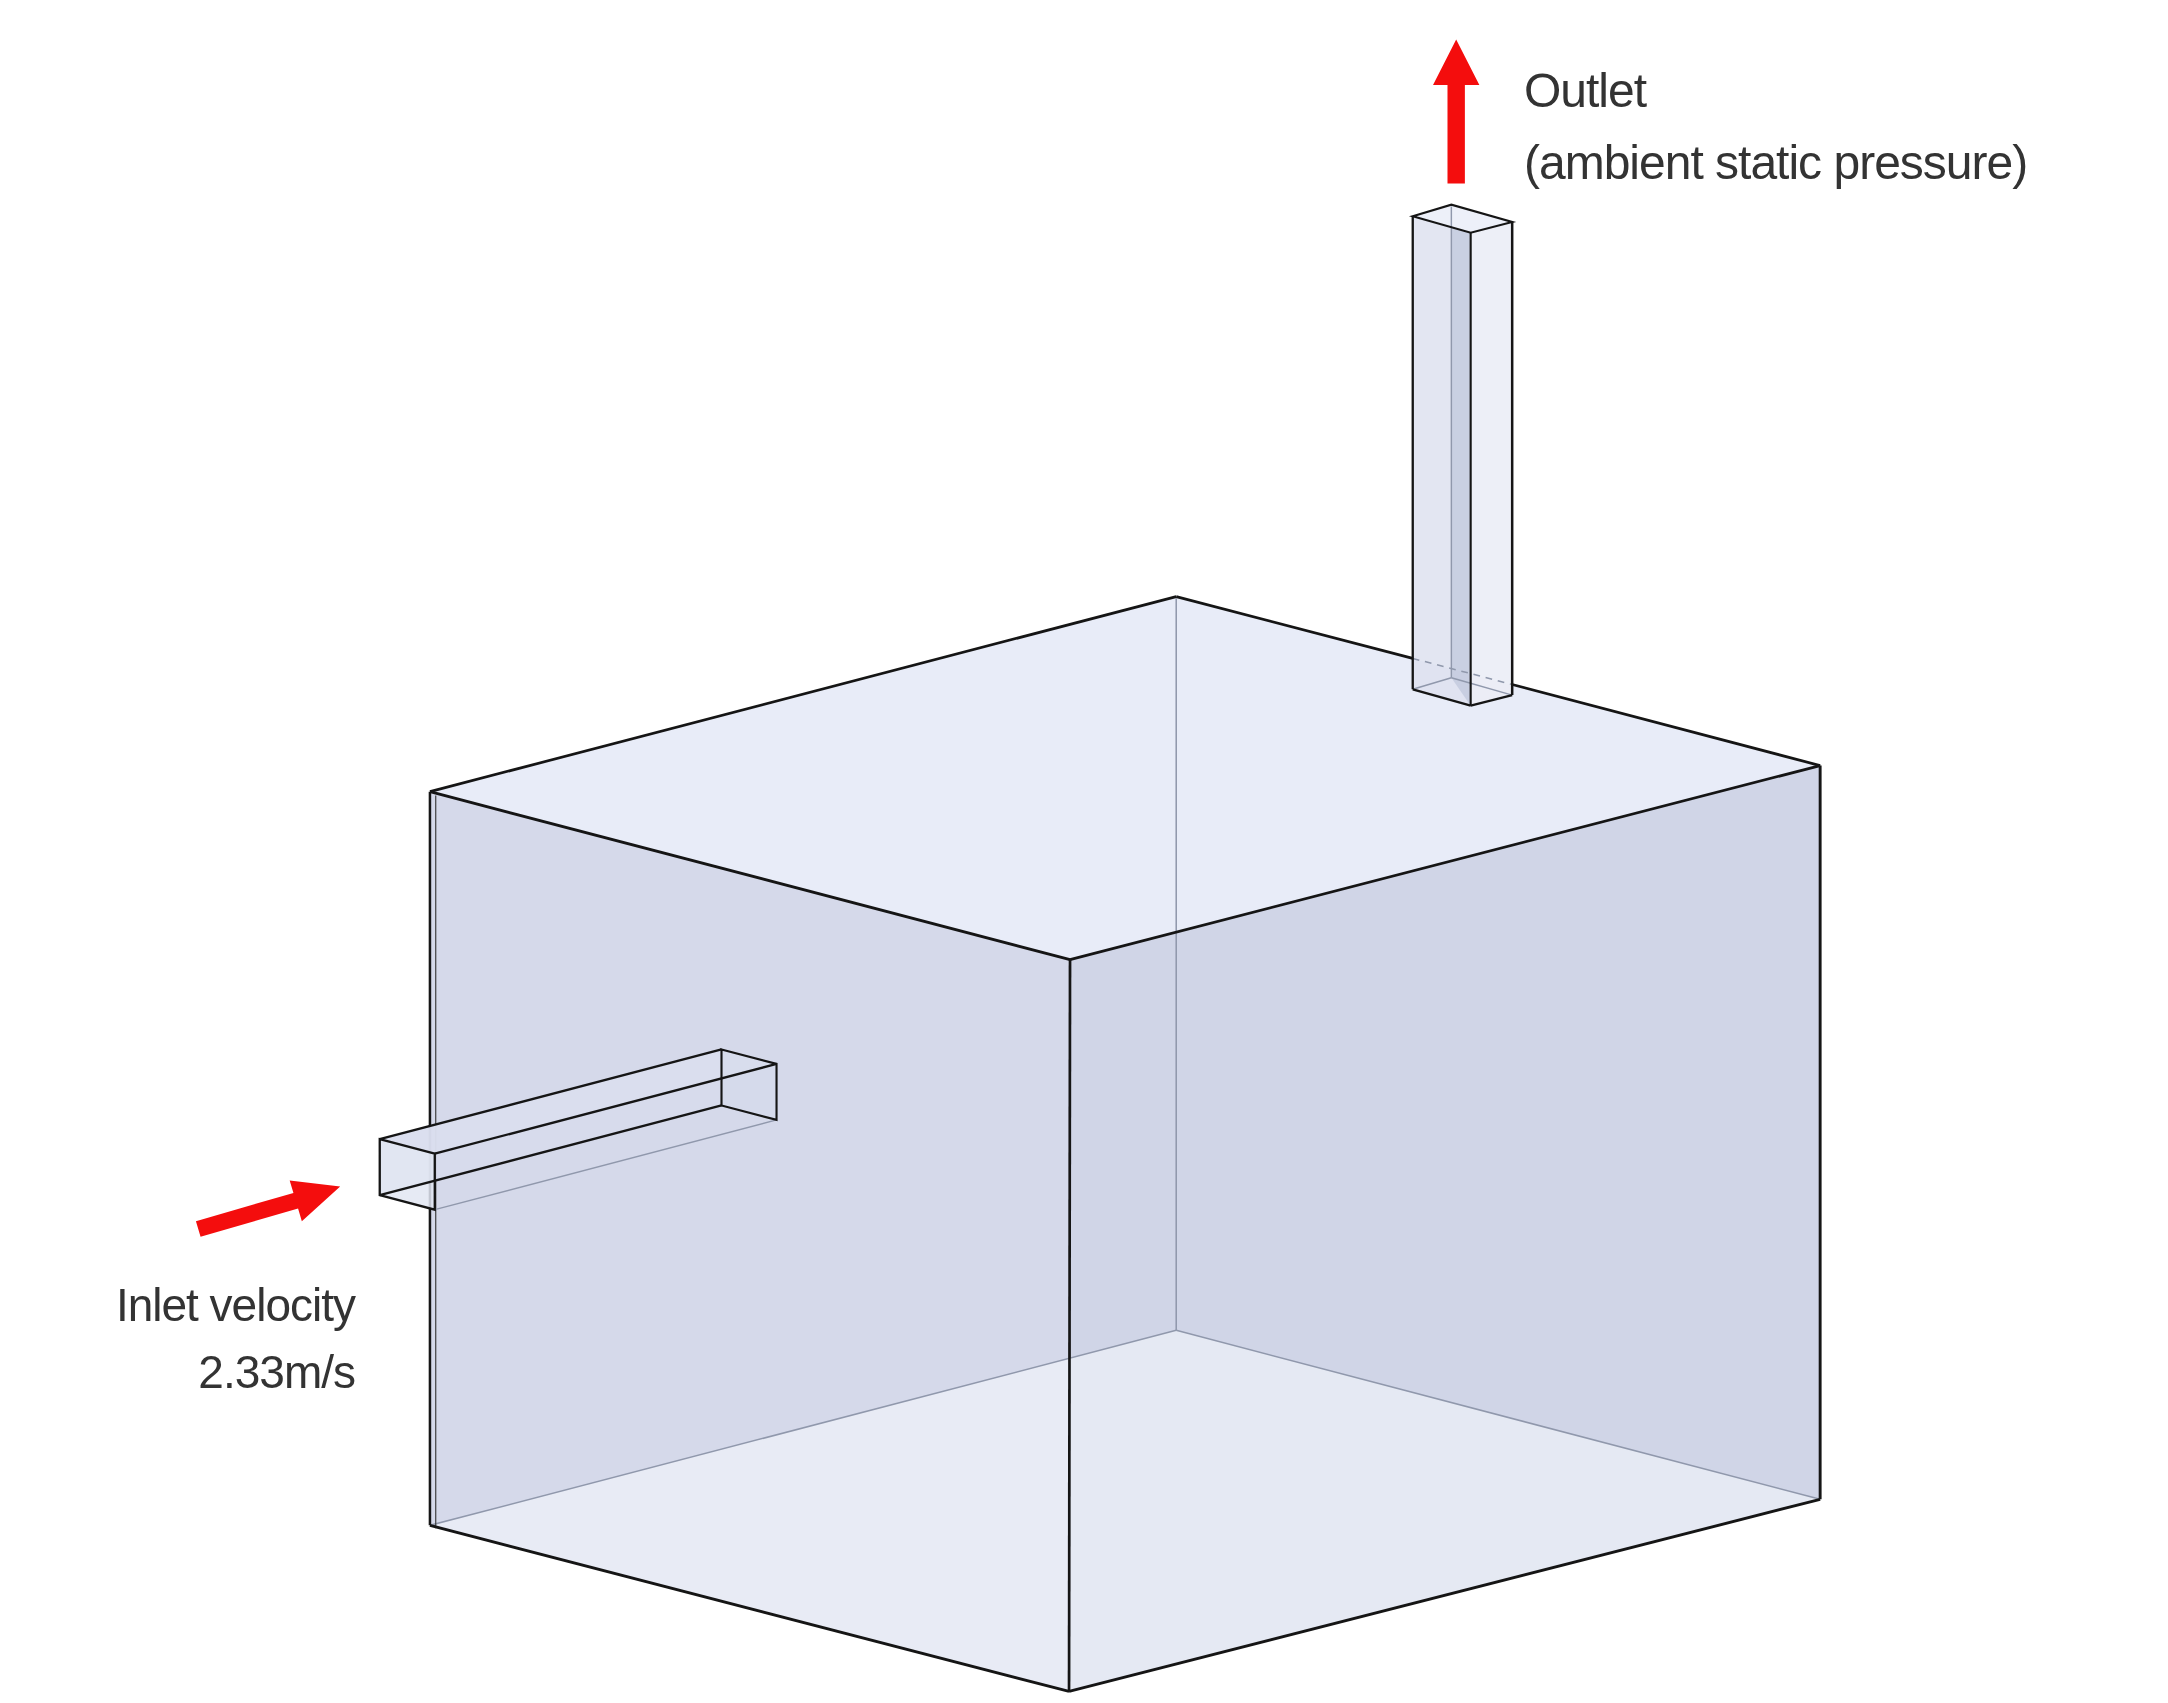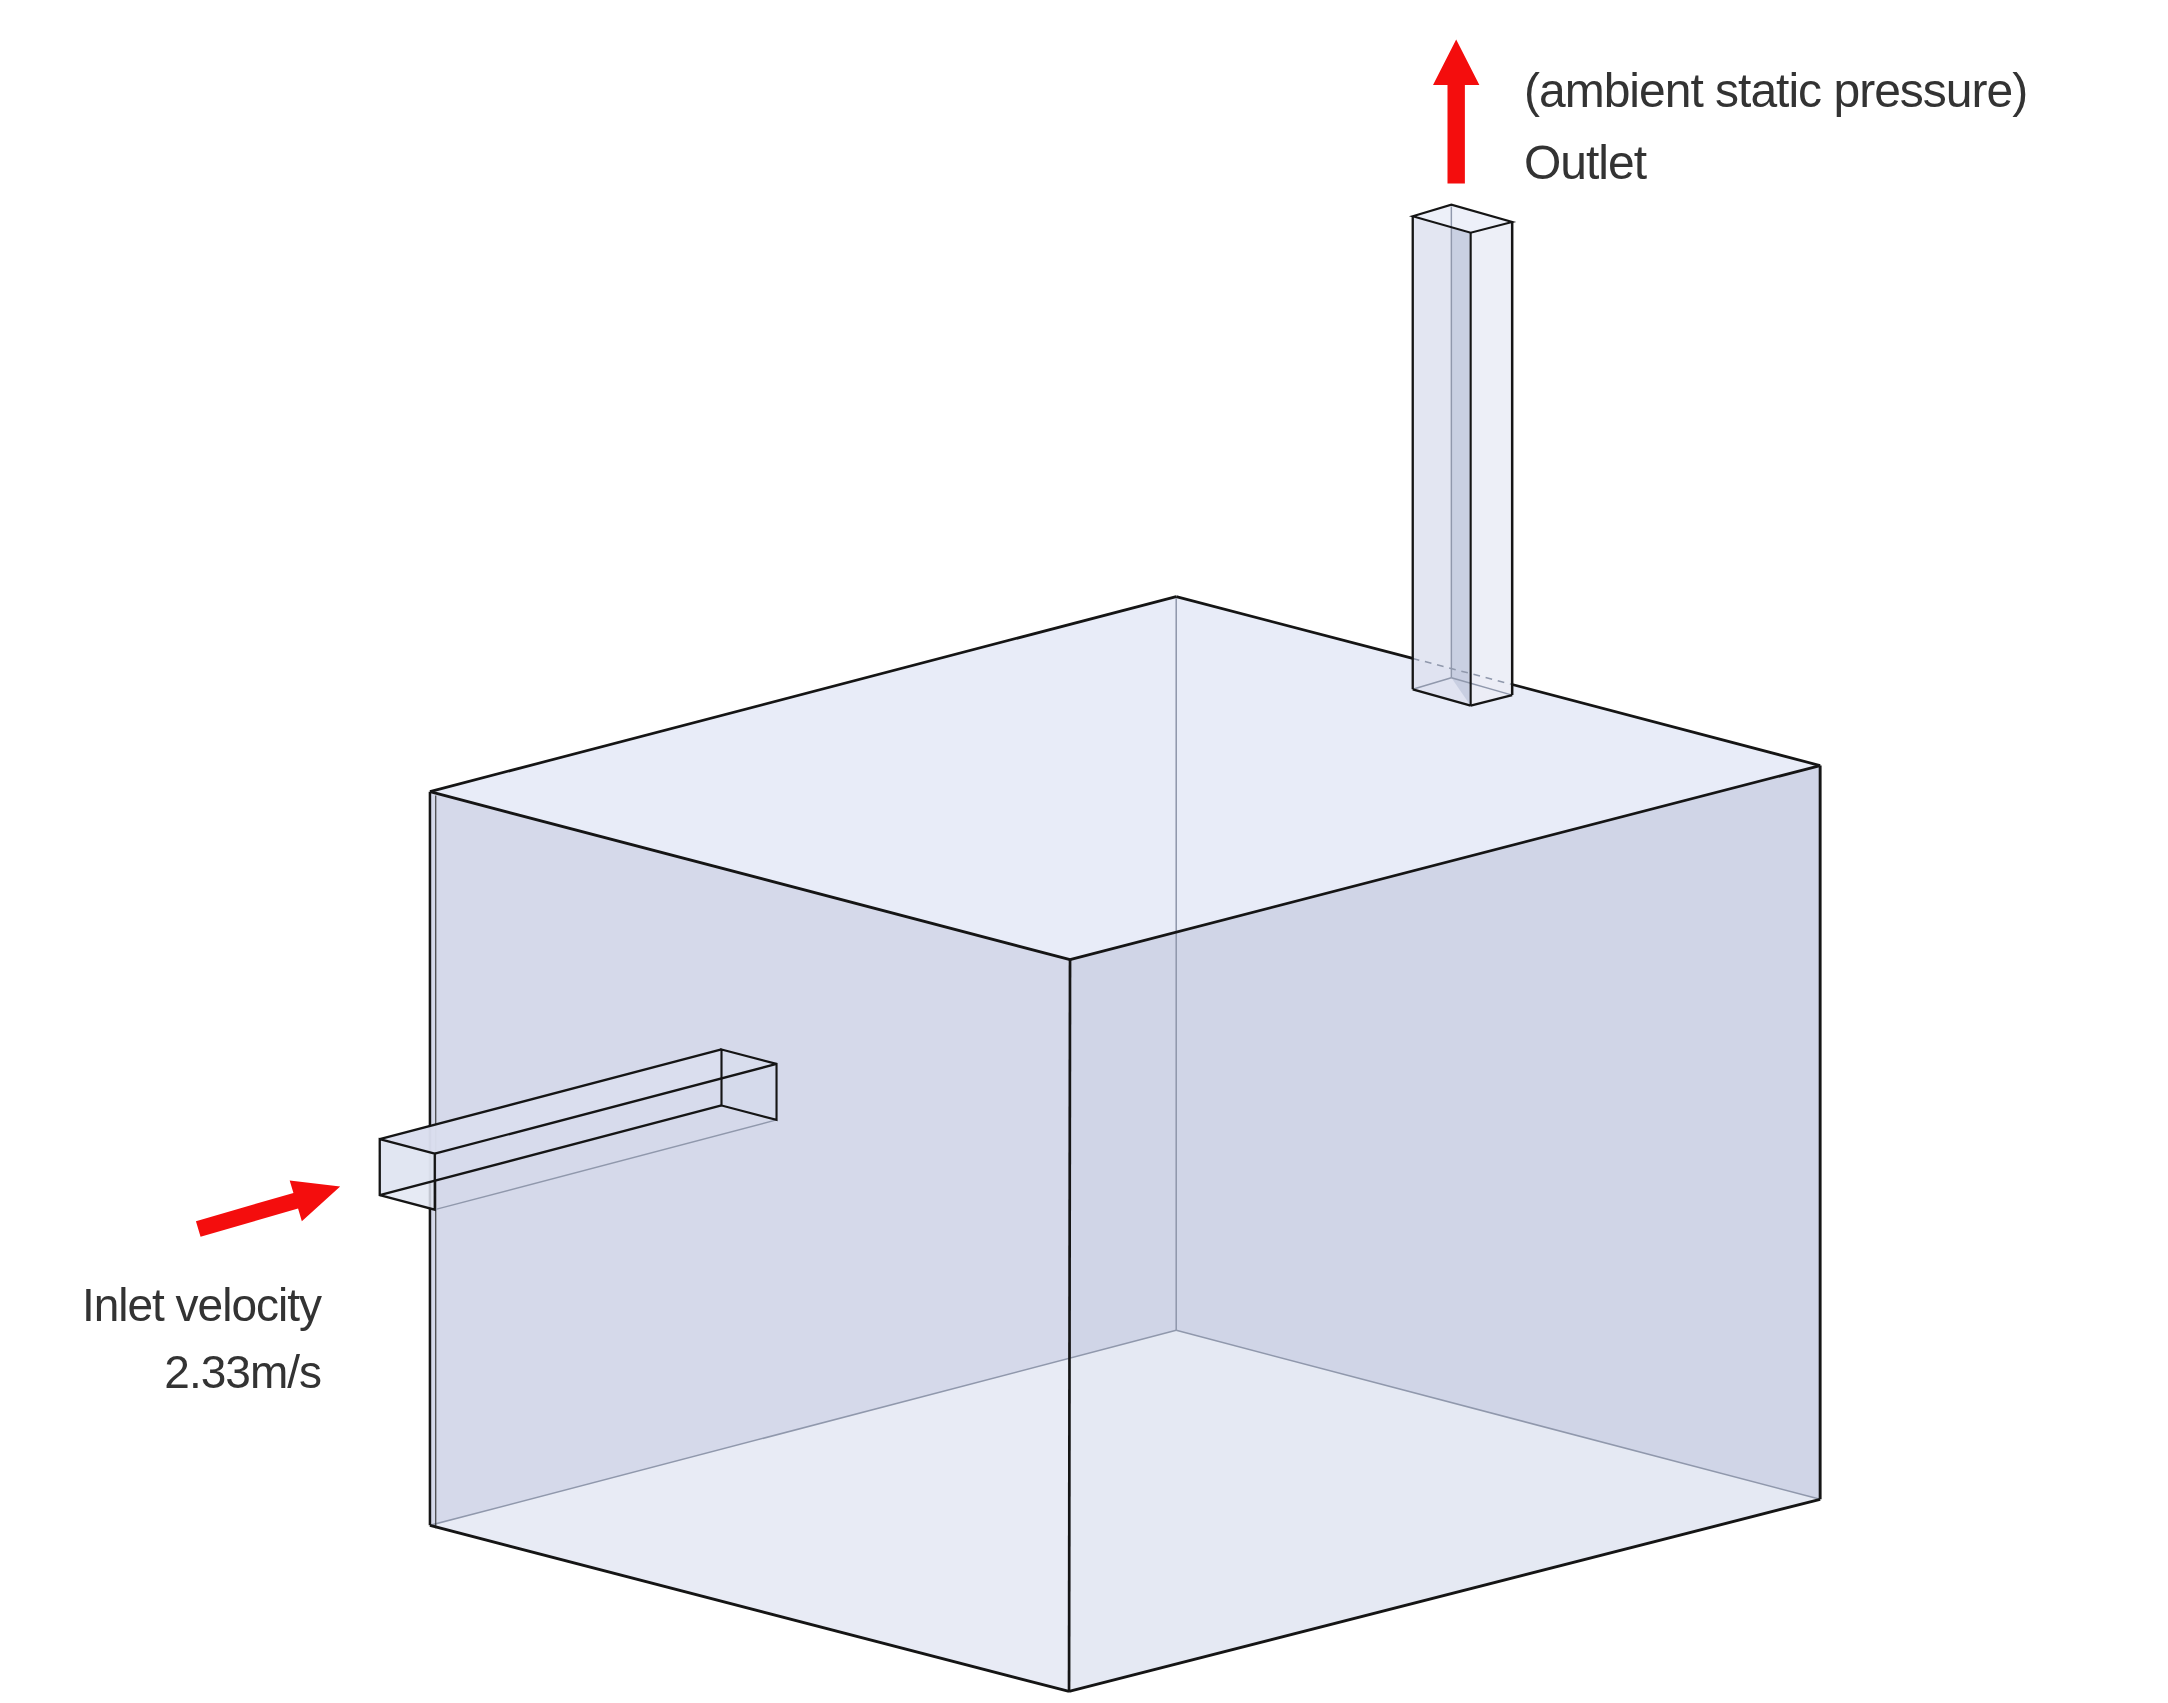--- a/index.html
+++ b/index.html
@@ -6,21 +6,21 @@
   body{
     width:2169px;height:1703px;position:relative;overflow:hidden;
     font-family:"Liberation Sans", sans-serif;
   }
   .scene{position:absolute;left:0;top:0;width:2169px;height:1703px;}
   .label{
     position:absolute;color:#333333;letter-spacing:-1px;
     font-family:"Liberation Sans", sans-serif;
   }
   .label-outlet{left:1524px;top:55px;font-size:48px;line-height:72px;text-align:left;}
-  .label-inlet{left:0px;top:1272px;width:321px;font-size:46px;line-height:67px;text-align:right;}
+  .label-inlet{left:0px;top:1272px;width:321px;font-size:46px;line-height:67px;text-align:right;padding-left:34px;}
   .edge{stroke:#151515;fill:none;}
   .edge-thin{stroke:#3a3a3a;fill:none;}
   .hidden-edge{stroke:#9098ac;fill:none;}
 </style>
 </head>
 <body>
 
 <svg class="scene" viewBox="0 0 2246 1764" xmlns="http://www.w3.org/2000/svg">
 
   <g>
@@ -82,21 +82,21 @@
     <line class="edge" x1="1523" y1="241" x2="1523" y2="731" stroke-width="2.2"></line>
     <line class="edge" x1="1463" y1="714" x2="1523" y2="731" stroke-width="2.4"></line>
     <line class="edge" x1="1523" y1="731" x2="1566" y2="720" stroke-width="2.4"></line>
   </g>
 
   <polygon points="1508,41 1532,88 1517,88 1517,190 1499,190 1499,88 1484,88" fill="#f40d0d"></polygon>
   <polygon points="202.6,1264.9 303.6,1235.7 299.7,1222.7 352,1229 312.3,1264.9 308.4,1251.9 207.4,1281.1" fill="#f40d0d"></polygon>
 </svg>
 
 <div class="label label-outlet">
+  <div>Outlet</div>
   <div>(ambient static pressure)</div>
-  <div>Outlet</div>
 </div>
 
 <div class="label label-inlet">
   <div>Inlet velocity</div>
   <div>2.33m/s</div>
 </div>
 
 
 </body></html>

